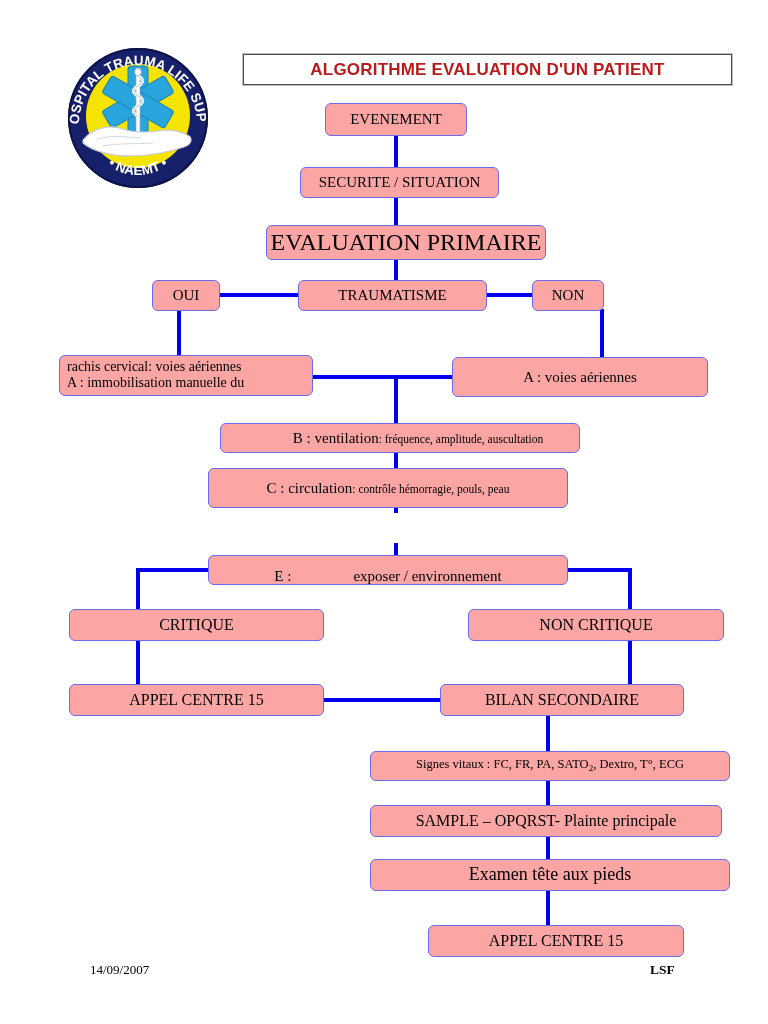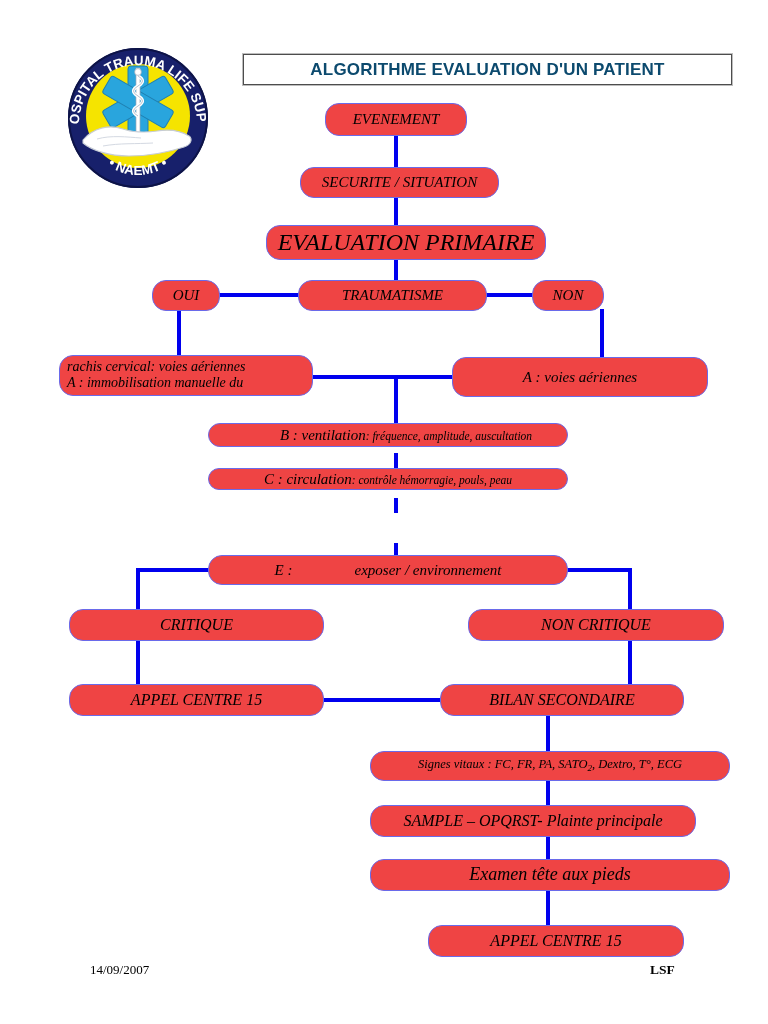--- a/index.html
+++ b/index.html
@@ -12,28 +12,27 @@
 
   
   .line{position:absolute;background:#0000ee;}
   .lines-layer{position:absolute;left:0;top:0;width:768px;height:1024px;z-index:1;}
 
   
   .boxes-layer{position:absolute;left:0;top:0;width:768px;height:1024px;z-index:2;}
   .node{
     position:absolute;
     border:1.5px solid #6a6aea;
-    border-radius:14px;
-    background:#ef4444;
+    border-radius:6px;
+    background:#fca5a5;
     box-sizing:border-box;
     display:flex;align-items:center;justify-content:center;
     text-align:center;
     line-height:1.08;
     white-space:nowrap;
-    font-style:italic;
   }
   .node .big{font-size:15px;}
   .node .sm{font-size:12.5px;}
   .node .xs{font-size:11.5px;}
   .node.two-line{
     display:block;padding-top:3px;
     text-align:left;
   }
   .node.two-line .ln{display:block;font-size:14px;padding-left:7px;line-height:1.12;}
   .pad-l2{padding-left:52px;}
@@ -45,21 +44,21 @@
     position:absolute;left:243px;top:54px;width:489px;height:31px;
     border:1.6px solid #4d4d4d;
     outline:1px solid #bdbdbd;
     background:#fff;
     display:flex;align-items:center;justify-content:center;
     box-sizing:border-box;
     z-index:3;
   }
   #title-text{
     font-family:"Liberation Sans","DejaVu Sans",sans-serif;
-    font-weight:bold;font-size:17px;letter-spacing:.2px;color:#0c4a6e;
+    font-weight:bold;font-size:17px;letter-spacing:.2px;color:#b91c1c;
   }
 
   
   #logo{position:absolute;left:57px;top:36px;width:162px;height:162px;z-index:3;}
 
   
   .footer{position:absolute;font-size:13px;z-index:3;}
   #footer-date{left:90px;top:962px;}
   #footer-author{left:650px;top:962px;font-weight:bold;font-size:13.5px;}
 </style>
@@ -182,30 +181,30 @@
 
     <div class="node two-line" style="left:59px;top:355px;width:254px;height:41px;">
       <span class="ln">rachis cervical:  voies aériennes</span>
       <span class="ln">A : immobilisation manuelle du</span>
     </div>
 
     <div class="node" style="left:452px;top:357px;width:256px;height:40px;">
       <span class="big">A : voies aériennes</span>
     </div>
 
-    <div class="node" style="left:208px;top:423px;width:360px;height:24px;padding-left:36px;">
+    <div class="node" style="left:220px;top:423px;width:360px;height:30px;padding-left:36px;">
       <span><span class="big">B : ventilation</span><span class="xs">: fréquence, amplitude, auscultation</span></span>
     </div>
 
-    <div class="node" style="left:208px;top:468px;width:360px;height:22px;">
+    <div class="node" style="left:208px;top:468px;width:360px;height:40px;">
       <span><span class="big">C :   circulation</span><span class="xs">: contrôle hémorragie, pouls, peau</span></span>
     </div>
 
 
-    <div class="node" style="left:208px;top:555px;width:360px;height:30px;">
+    <div class="node" style="left:208px;top:555px;width:360px;height:30px;align-items:flex-end;">
       <span><span class="big">E :</span><span class="big pad-l3">exposer / environnement</span></span>
     </div>
 
     <div class="node" style="left:69px;top:609px;width:255px;height:32px;">
       <span style="font-size:16px;">CRITIQUE</span>
     </div>
 
     <div class="node" style="left:428px;top:609px;width:256px;height:32px;margin-left:40px;">
       <span style="font-size:16px;">NON CRITIQUE</span>
     </div>
@@ -215,21 +214,21 @@
     </div>
 
     <div class="node" style="left:440px;top:684px;width:244px;height:32px;">
       <span style="font-size:16px;">BILAN SECONDAIRE</span>
     </div>
 
     <div class="node" style="left:370px;top:751px;width:360px;height:30px;">
       <span class="sm"><span>Signes vitaux : FC, FR, PA, SATO</span><sub>2</sub><span>, Dextro, T°, ECG</span></span>
     </div>
 
-    <div class="node" style="left:370px;top:805px;width:326px;height:32px;">
+    <div class="node" style="left:370px;top:805px;width:352px;height:32px;">
       <span style="font-size:16px;">SAMPLE – OPQRST- Plainte principale</span>
     </div>
 
     <div class="node" style="left:370px;top:859px;width:360px;height:32px;">
       <span style="font-size:18px;">Examen tête aux pieds</span>
     </div>
 
     <div class="node" style="left:428px;top:925px;width:256px;height:32px;">
       <span style="font-size:16px;">APPEL CENTRE 15</span>
     </div>

